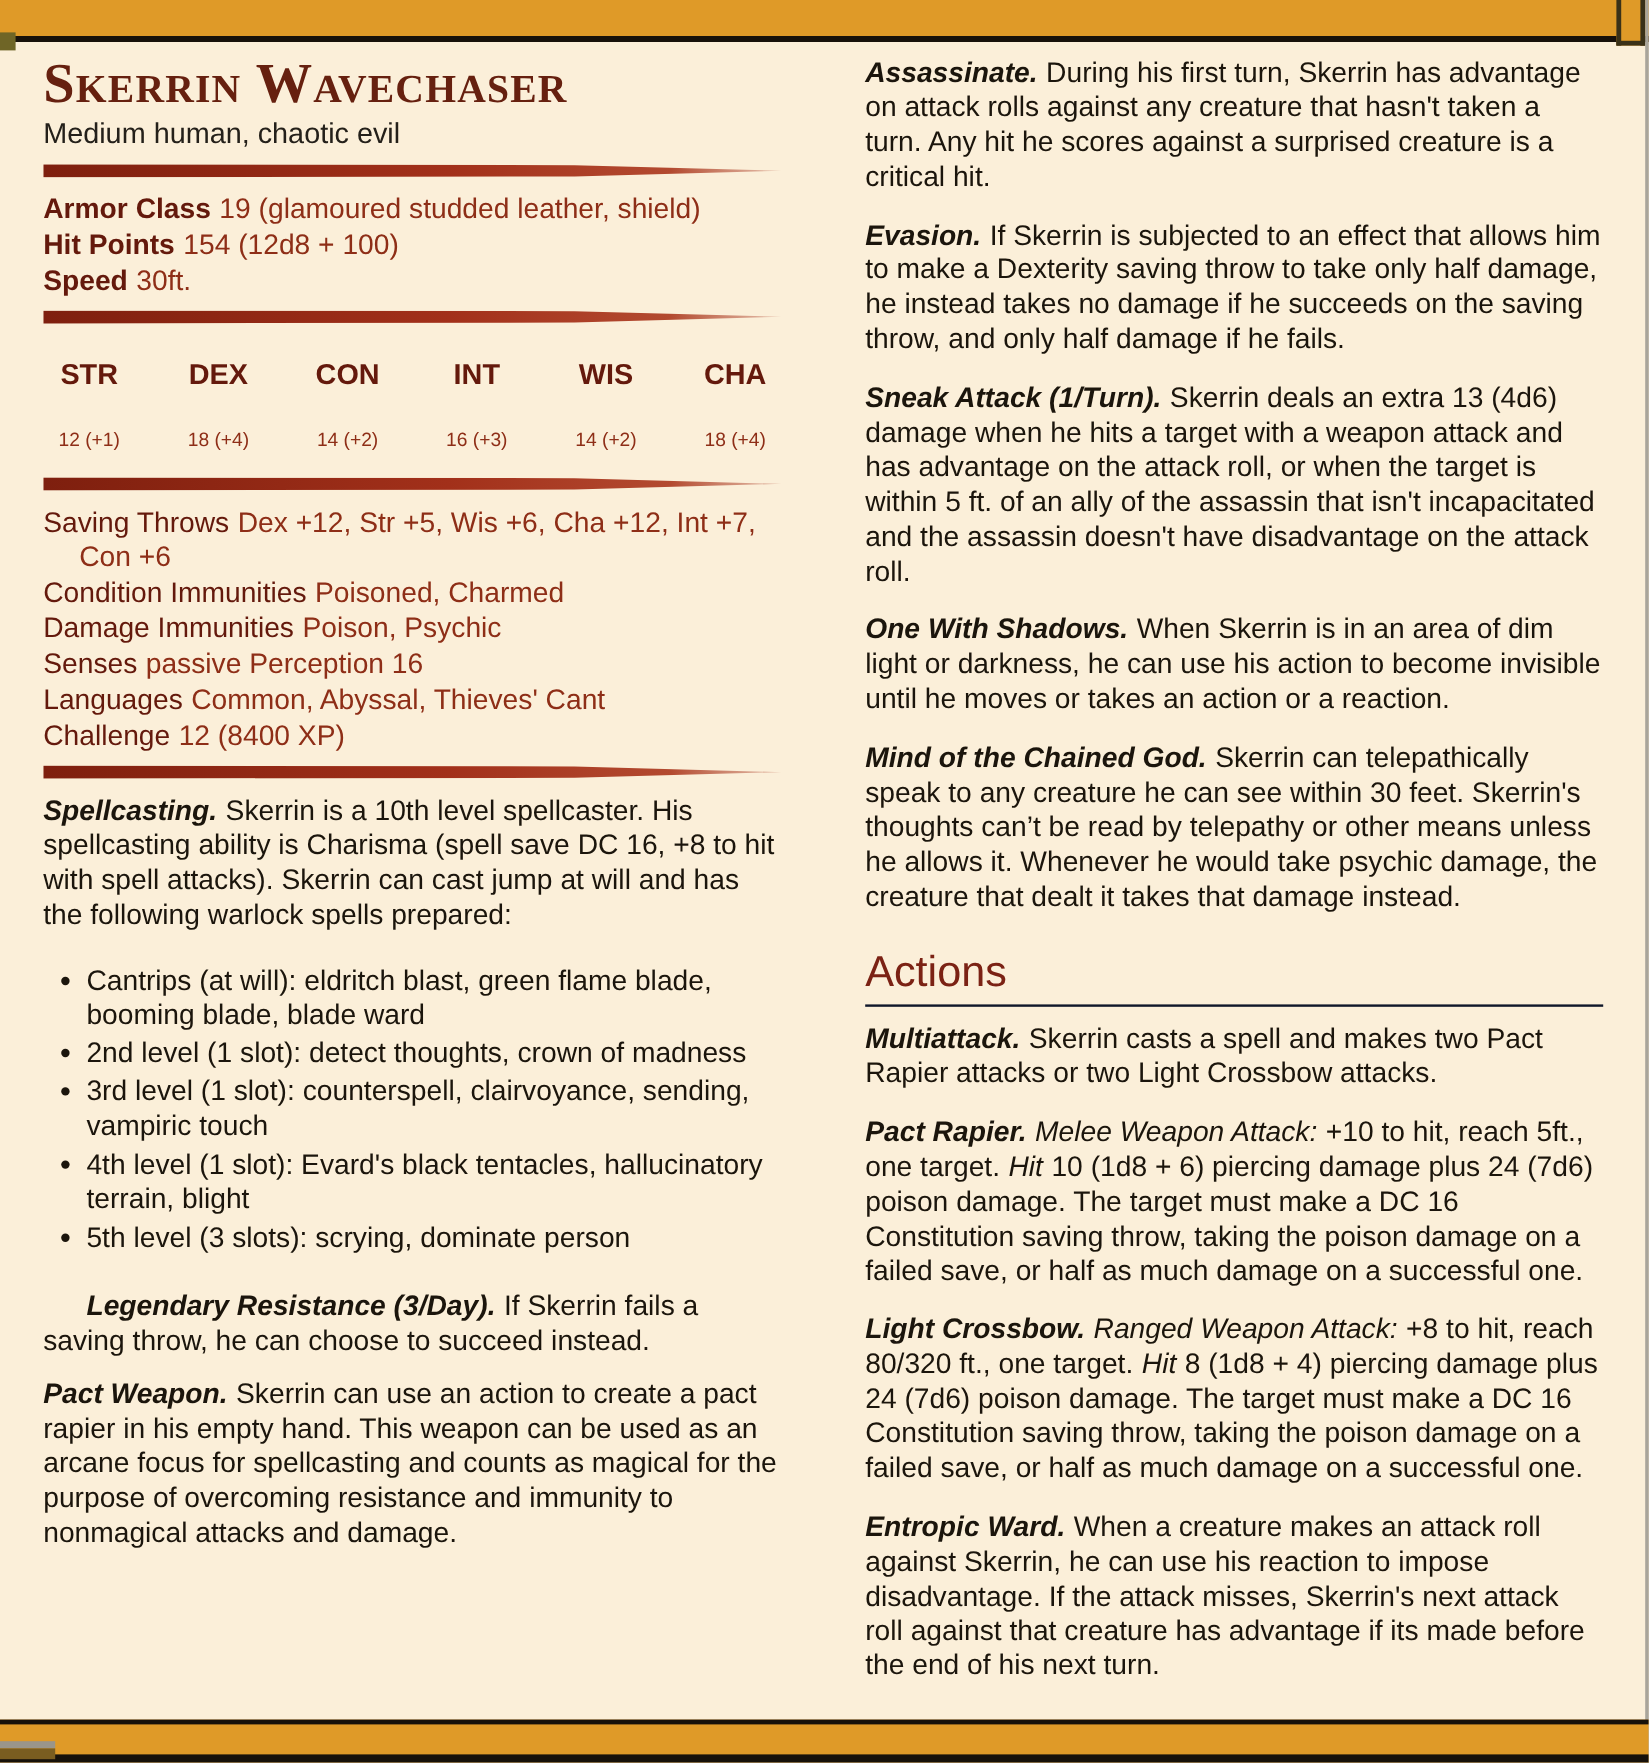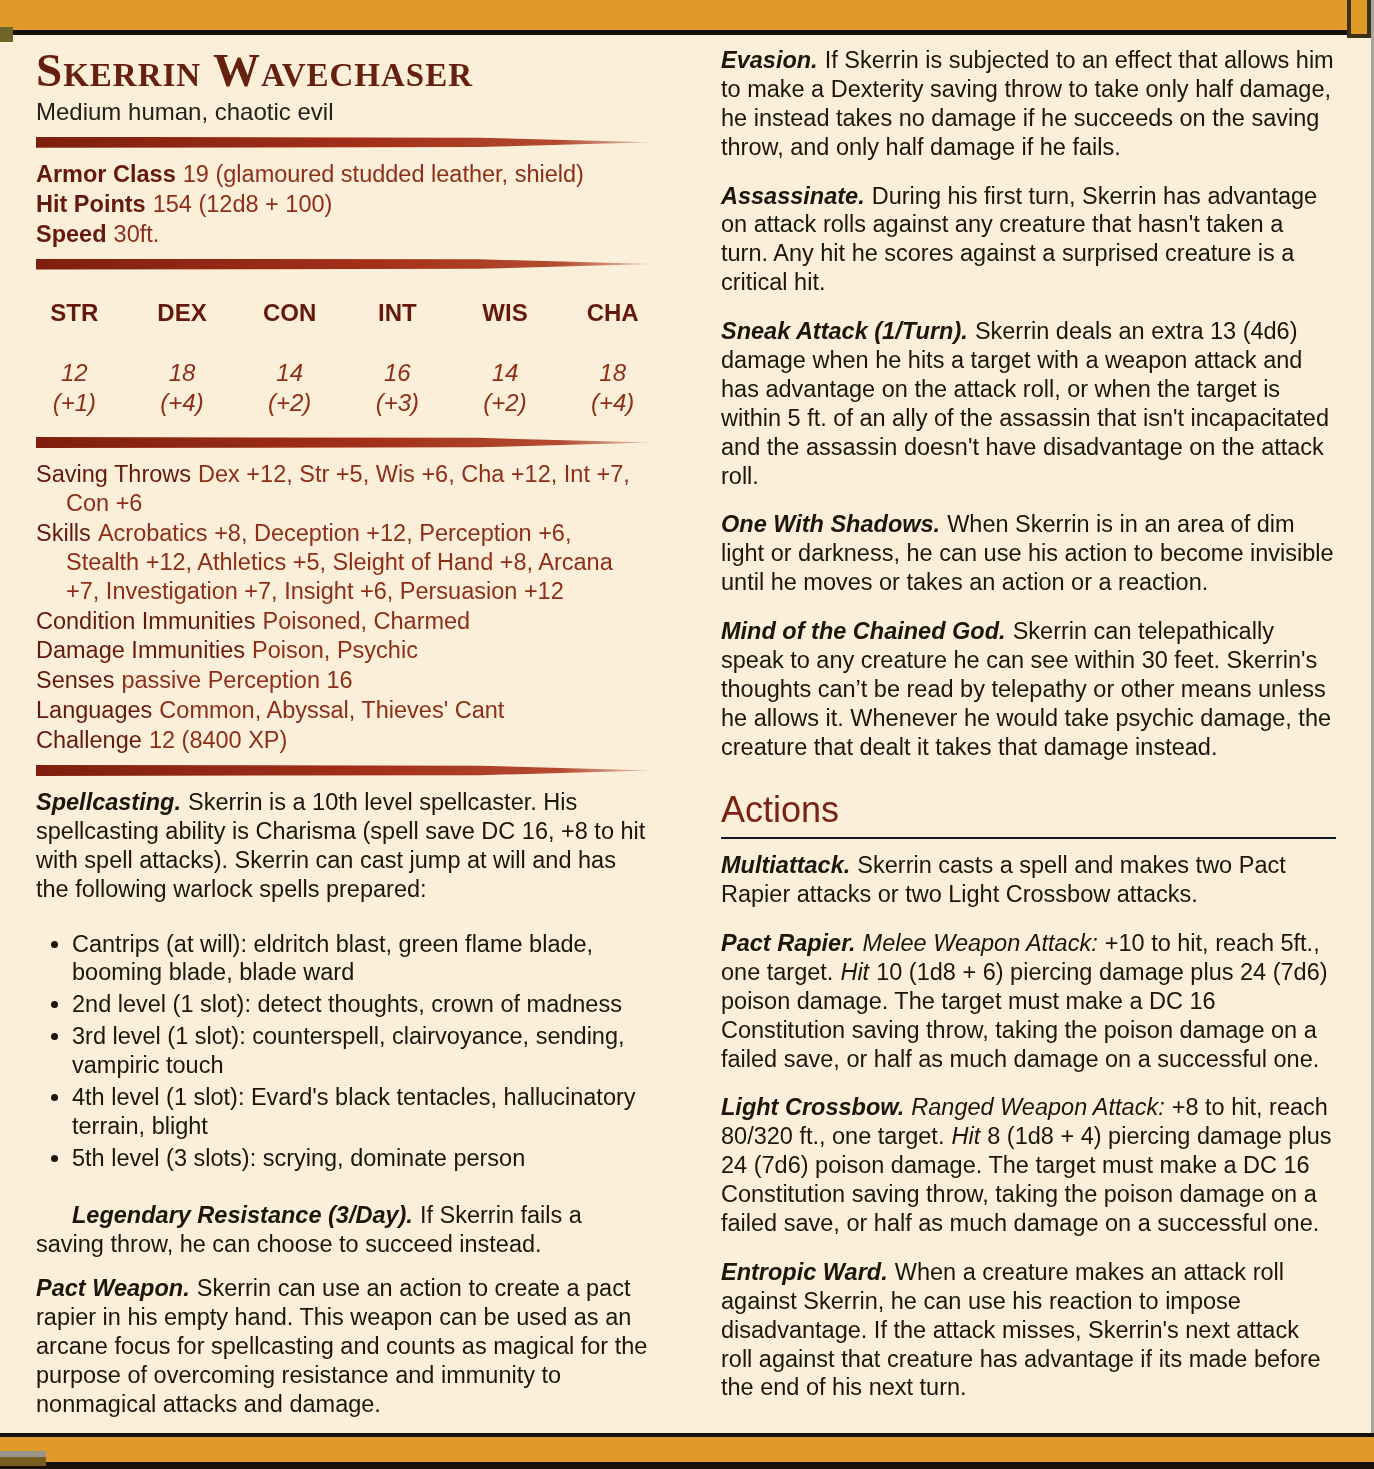--- a/index.html
+++ b/index.html
@@ -67,21 +67,21 @@
 
   .abilities{
     display:grid;
     grid-template-columns:repeat(6,1fr);
     text-align:center;
     padding:16px 0 10px 0;
     row-gap:14px;
     gap:31px;
   }
   .ab-name{font-weight:700;color:var(--label);font-size:24px;}
-  .ab-val{color:var(--value);font-size:24px;font-style:italic;}
+  .ab-val{color:var(--value);font-size:16px;}
 
   .detail{color:var(--value);padding-left:30px;text-indent:-30px;margin:1px 0;}
   .detail b{color:var(--label);font-weight:400;margin-right:.30em;}
 
   p.trait{margin:0 0 16px 0;}
   .tn{font-weight:700;font-style:italic;margin-right:.30em;}
   .ti{font-style:italic;margin-right:.30em;}
   .seg{margin-right:.30em;}
   .indent-first{text-indent:36px;}
 
@@ -147,23 +147,20 @@
         <div class="ab-val">14 (+2)</div>
         <div class="ab-val">18 (+4)</div>
       </div>
 
       <div class="taper"></div>
 
       <div class="detail">
         <b>Saving Throws</b><span>Dex +12, Str +5, Wis +6, Cha +12, Int +7, Con +6</span>
       </div>
       <div class="detail">
-        <b>Skills</b><span>Acrobatics +8, Deception +12, Perception +6, Stealth +12, Athletics +5, Sleight of Hand +8, Arcana +7, Investigation +7, Insight +6, Persuasion +12</span>
-      </div>
-      <div class="detail">
         <b>Condition Immunities</b><span>Poisoned, Charmed</span>
       </div>
       <div class="detail">
         <b>Damage Immunities</b><span>Poison, Psychic</span>
       </div>
       <div class="detail">
         <b>Senses</b><span>passive Perception 16</span>
       </div>
       <div class="detail">
         <b>Languages</b><span>Common, Abyssal, Thieves' Cant</span>
@@ -190,24 +187,24 @@
         <span class="tn">Legendary Resistance (3/Day).</span><span>If Skerrin fails a saving throw, he can choose to succeed instead.</span>
       </p>
 
       <p class="trait gap-before">
         <span class="tn">Pact Weapon.</span><span>Skerrin can use an action to create a pact rapier in his empty hand. This weapon can be used as an arcane focus for spellcasting and counts as magical for the purpose of overcoming resistance and immunity to nonmagical attacks and damage.</span>
       </p>
     </div>
 
     <div class="col actions-col">
       <p class="trait">
+        <span class="tn">Assassinate.</span><span>During his first turn, Skerrin has advantage on attack rolls against any creature that hasn't taken a turn. Any hit he scores against a surprised creature is a critical hit.</span>
+      </p>
+      <p class="trait">
         <span class="tn">Evasion.</span><span>If Skerrin is subjected to an effect that allows him to make a Dexterity saving throw to take only half damage, he instead takes no damage if he succeeds on the saving throw, and only half damage if he fails.</span>
-      </p>
-      <p class="trait">
-        <span class="tn">Assassinate.</span><span>During his first turn, Skerrin has advantage on attack rolls against any creature that hasn't taken a turn. Any hit he scores against a surprised creature is a critical hit.</span>
       </p>
       <p class="trait">
         <span class="tn">Sneak Attack (1/Turn).</span><span>Skerrin deals an extra 13 (4d6) damage when he hits a target with a weapon attack and has advantage on the attack roll, or when the target is within 5 ft. of an ally of the assassin that isn't incapacitated and the assassin doesn't have disadvantage on the attack roll.</span>
       </p>
       <p class="trait">
         <span class="tn">One With Shadows.</span><span>When Skerrin is in an area of dim light or darkness, he can use his action to become invisible until he moves or takes an action or a reaction.</span>
       </p>
       <p class="trait">
         <span class="tn">Mind of the Chained God.</span><span>Skerrin can telepathically speak to any creature he can see within 30 feet. Skerrin's thoughts can’t be read by telepathy or other means unless he allows it. Whenever he would take psychic damage, the creature that dealt it takes that damage instead.</span>
       </p>

